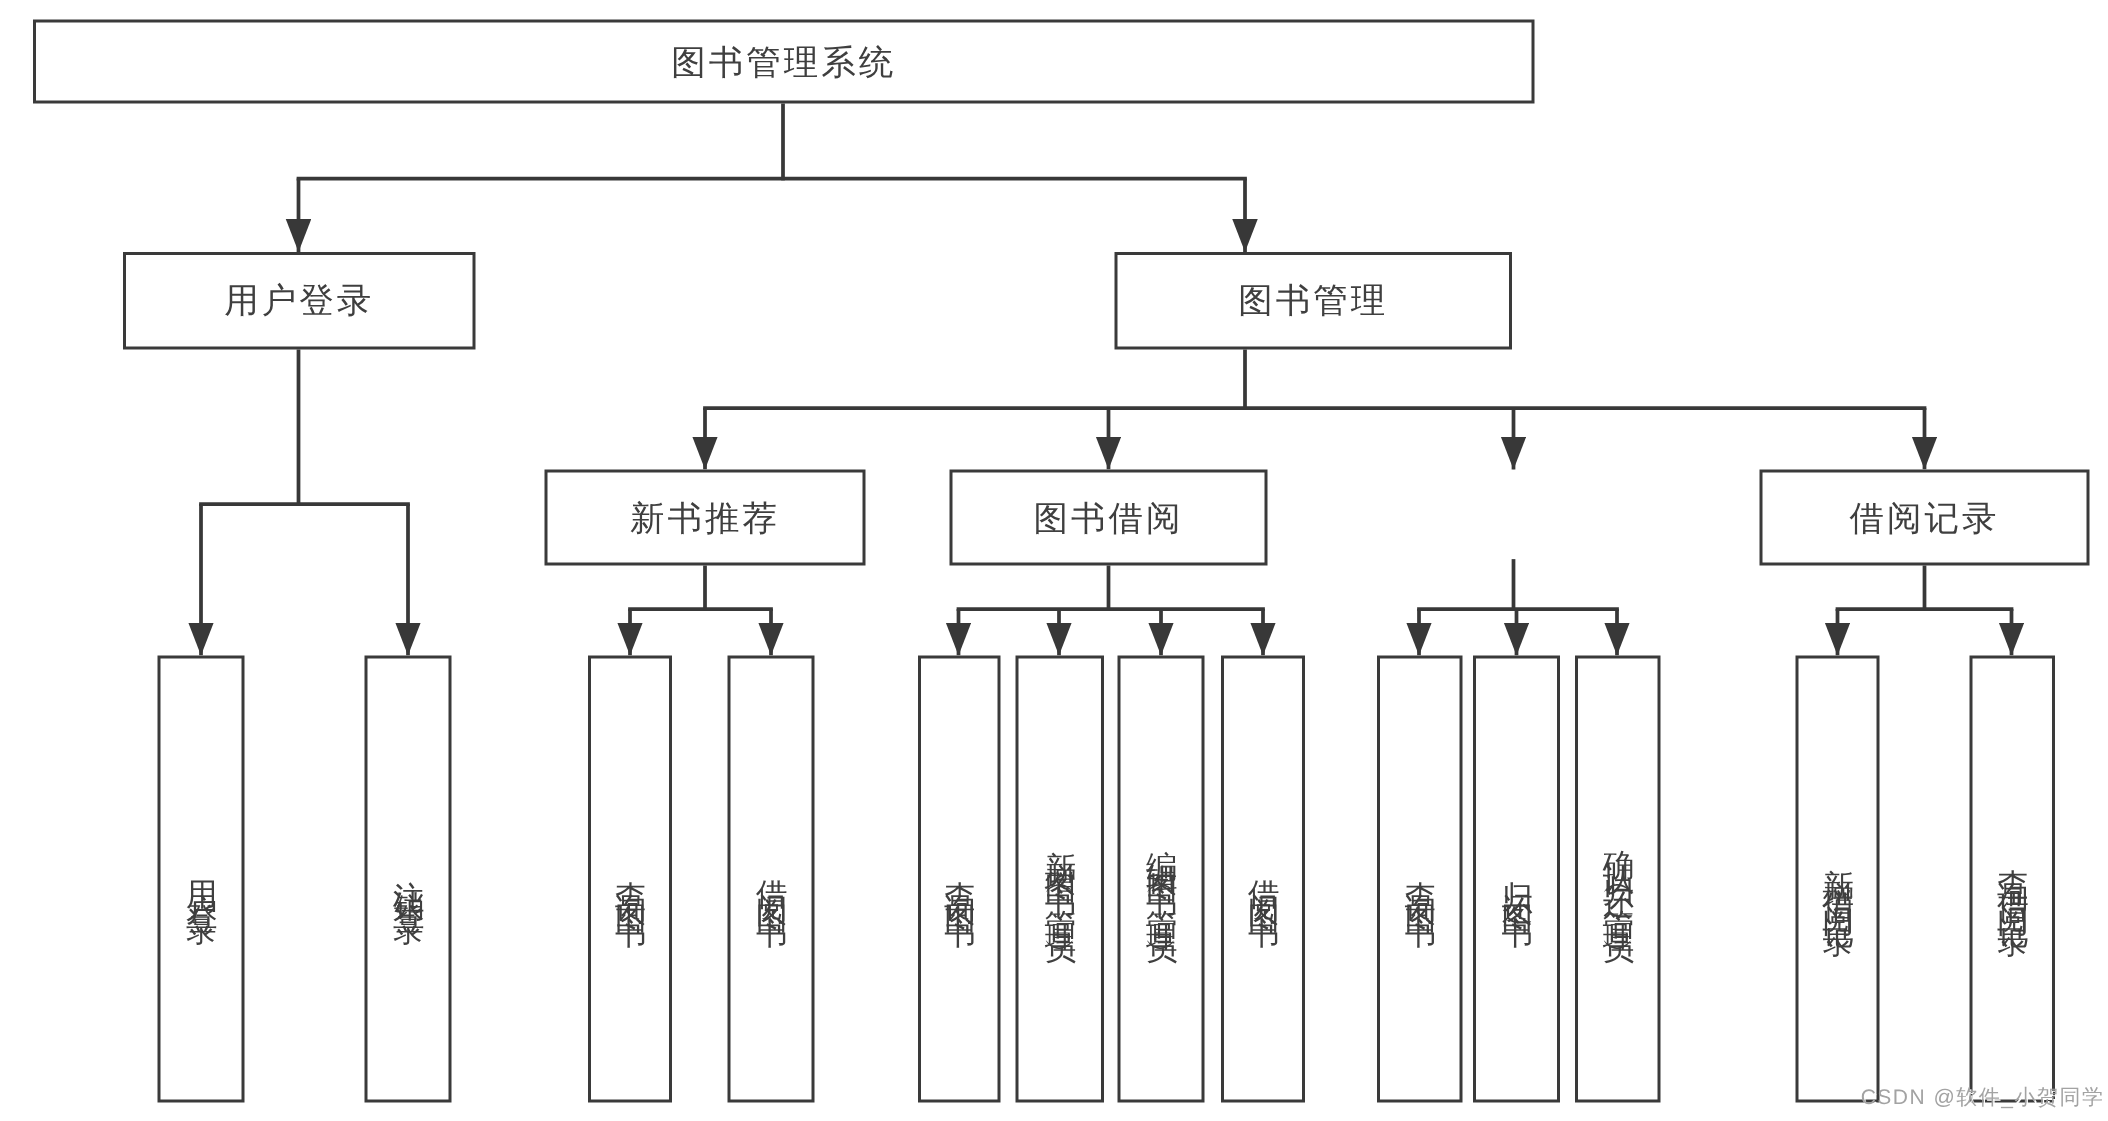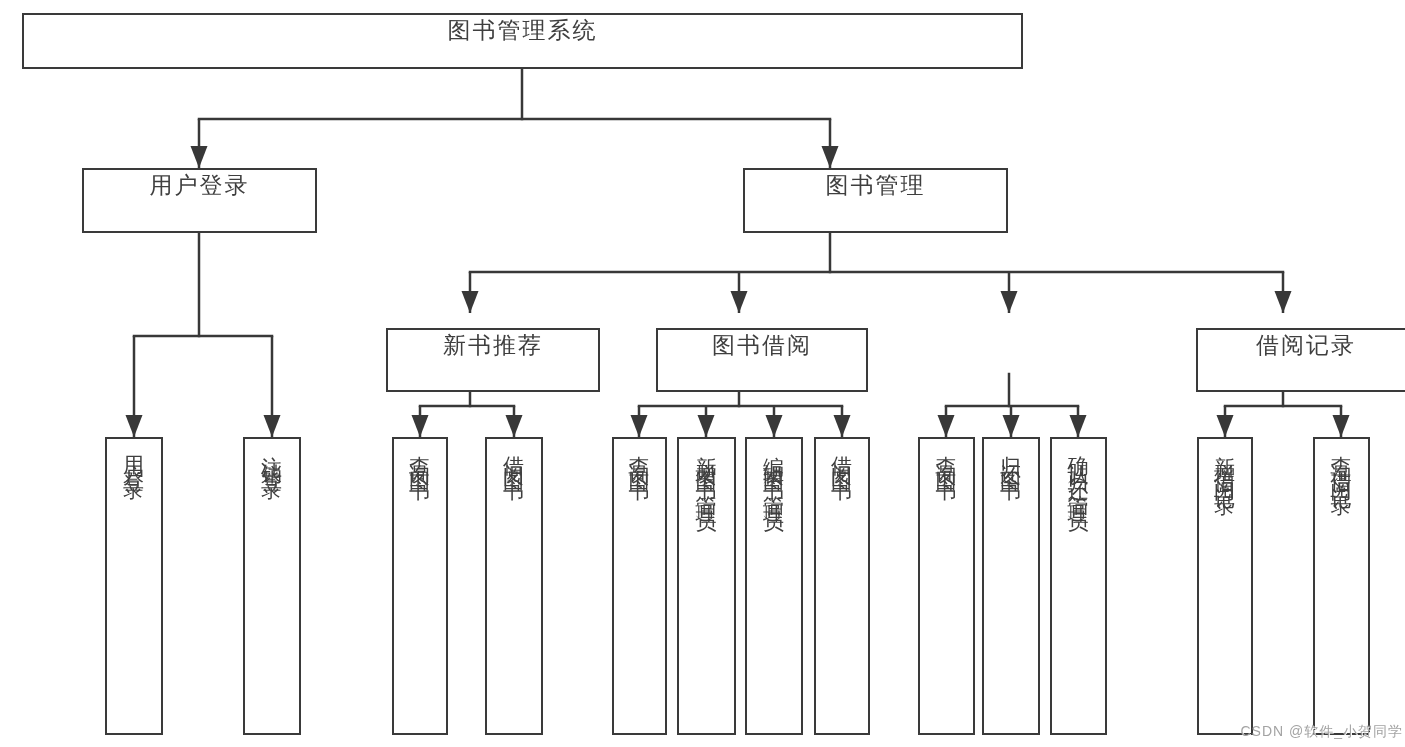--- a/index.html
+++ b/index.html
@@ -21,32 +21,32 @@
     top: 0;
     width: 1405px;
     height: 747px;
   }
   .box {
     position: absolute;
     box-sizing: border-box;
     background: #ffffff;
     border: 2.5px solid #3a3a3a;
     display: flex;
-    align-items: flex-start;
+    align-items: center;
     justify-content: center;
   }
   .lbl {
     color: #3f3f3f;
     font-size: 23px;
     letter-spacing: 2px;
     white-space: nowrap;
   }
   .root  { left: 22px;  top: 13px;  width: 1001px; height: 56px; }
   .lvl2  { top: 168px; height: 65px; }
-  .lvl3  { top: 328px; height: 64px; margin-left: 23px; }
+  .lvl3  { top: 313px; height: 64px; }
   .leaf  { top: 437px; height: 298px; }
   .leaf .lbl {
     writing-mode: vertical-rl;
     font-size: 21px;
     letter-spacing: 8px;
     line-height: 1;
   }
   .watermark {
     position: absolute;
     right: 2px;

